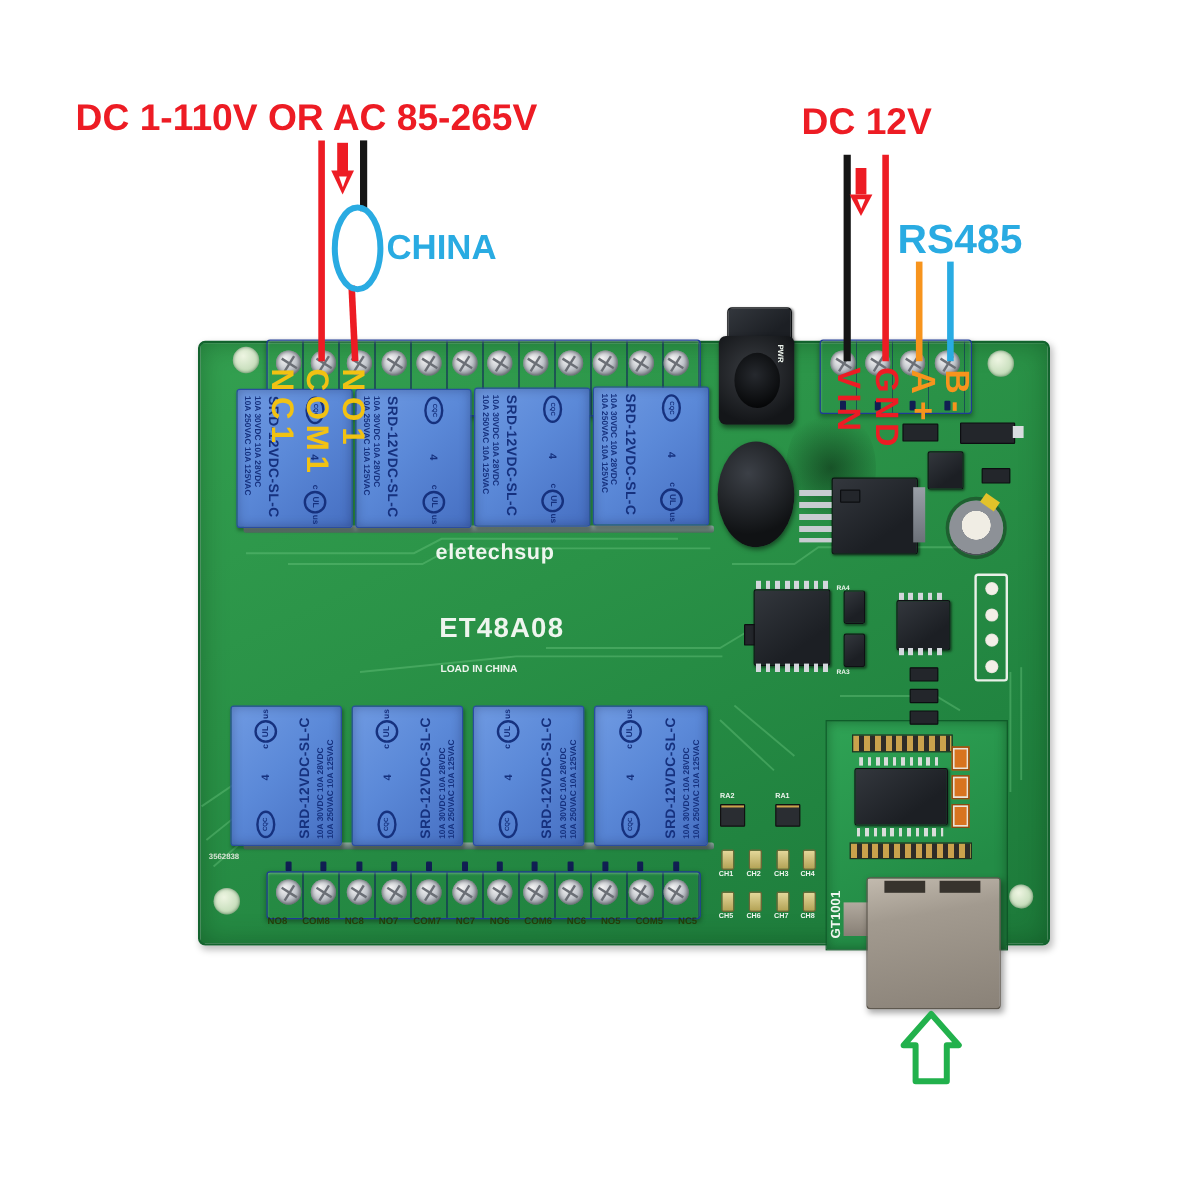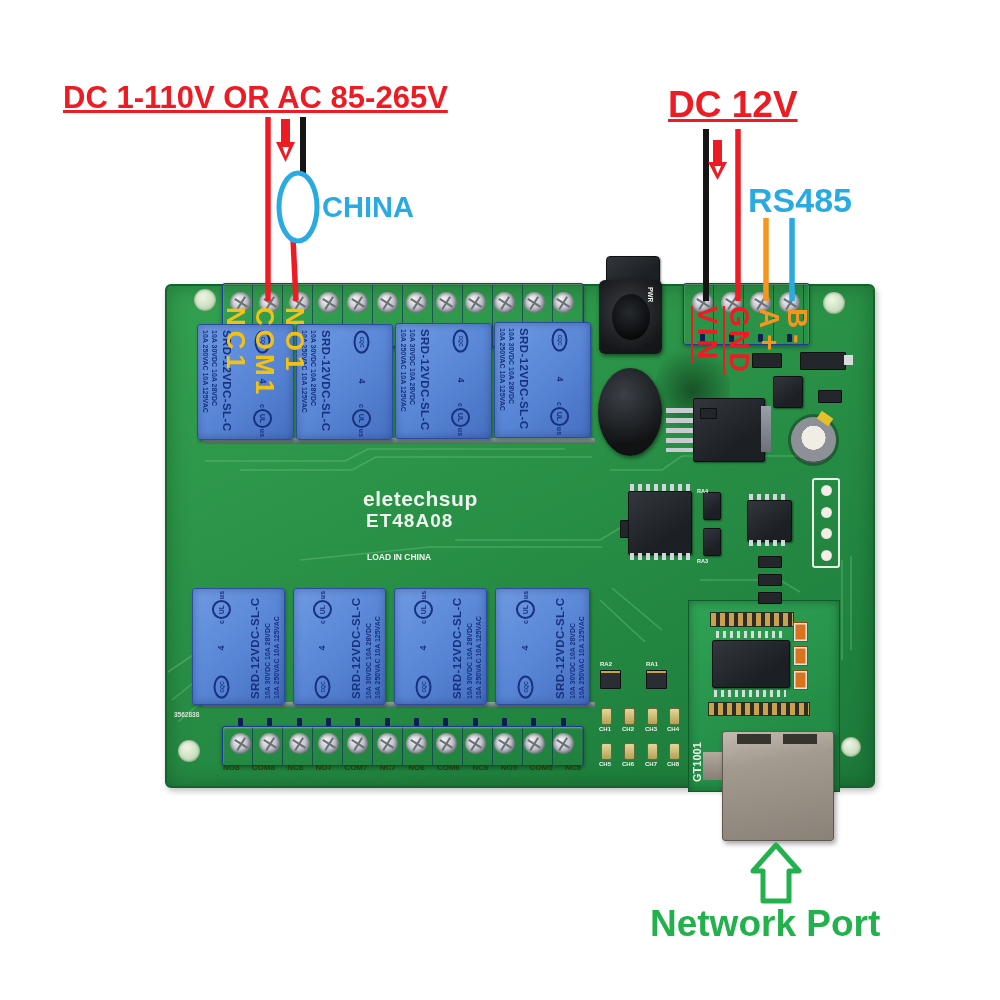--- a/index.html
+++ b/index.html
@@ -58,21 +58,21 @@
   .led{width:9px;height:15px;border-radius:2px;background:linear-gradient(#e4d79a,#b3a255);border:1px solid #6d6636;}
   .smd{background:#23262b;border:1px solid #0c0e11;border-radius:1px;}
   .smd-pad{background:#d8dcdf;}
   .orange-r{background:#d8741f;border:1px solid #8a4a12;box-shadow:inset 0 0 0 1.5px #e8e4da;}
   .wconn{border:2px solid #e9f0e8;border-radius:3px;display:flex;flex-direction:column;align-items:center;justify-content:space-around;}
   .wconn .hole2{width:11px;height:11px;border-radius:50%;background:radial-gradient(circle,#f3efe8 55%,#b8b4a8);}
   .vtext{writing-mode:vertical-rl;font-weight:bold;white-space:nowrap;line-height:1;}
   .vflip{transform:rotate(180deg);}
   
   .annot{font-weight:bold;white-space:nowrap;}
-  .red{color:var(--red);text-decoration:underline;} .blue{color:var(--blue);} .orange{color:var(--orange);}
+  .red{color:var(--red);} .blue{color:var(--blue);} .orange{color:var(--orange);}
   .green{color:var(--green);} .yellow{color:var(--yellow);}
   svg .s-red{stroke:var(--red);} svg .f-red{fill:var(--red);}
   svg .s-blue{stroke:var(--blue);} svg .s-orange{stroke:var(--orange);}
   svg .s-green{stroke:var(--green);} svg .s-black{stroke:#151515;}
   .trace{stroke:#6fc981;stroke-width:1.6;fill:none;opacity:.4;}
 </style>
 </head>
 <body>
 
 <div id="canvas">
@@ -405,22 +405,22 @@
   <div class="abs orange-r" style="left:793px;top:622px;width:13px;height:18px;z-index:4"></div>
   <div class="abs orange-r" style="left:793px;top:646px;width:13px;height:18px;z-index:4"></div>
   <div class="abs orange-r" style="left:793px;top:670px;width:13px;height:18px;z-index:4"></div>
   <div class="abs vtext vflip silk" style="left:692px;top:706px;font-size:11px;height:76px;z-index:5">GT1001</div>
 
   <div class="abs" style="left:703px;top:752px;width:22px;height:28px;background:linear-gradient(#b2aa9f,#877f75);z-index:5"></div>
   <div class="abs" style="left:722px;top:731px;width:110px;height:108px;z-index:6;background:linear-gradient(170deg,#c2baae 0%,#a29a8f 30%,#8a8278 100%);border:1px solid #5e584f;border-radius:3px;box-shadow:2px 3px 5px rgba(0,0,0,.35)"></div>
   <div class="abs" style="left:737px;top:734px;width:34px;height:10px;background:#37332d;z-index:7"></div>
   <div class="abs" style="left:783px;top:734px;width:34px;height:10px;background:#37332d;z-index:7"></div>
 
-  <div class="abs silk" style="left:363px;top:487px;font-size:21px;letter-spacing:.5px;z-index:5">eletechsup</div>
-  <div class="abs silk" style="left:366px;top:510px;font-size:19px;letter-spacing:1px;z-index:5">ET48A08</div>
+  <div class="abs silk" style="left:363px;top:450px;font-size:18px;letter-spacing:.5px;z-index:5">eletechsup</div>
+  <div class="abs silk" style="left:366px;top:510px;font-size:23px;letter-spacing:1px;z-index:5">ET48A08</div>
   <div class="abs silk" style="left:367px;top:552px;font-size:8.5px;z-index:5">LOAD IN CHINA</div>
   <div class="abs" style="left:174px;top:711px;font-size:6.5px;color:#d9e4d6;font-weight:bold;z-index:5">3562838</div>
   <span class="abs silk" style="left:697px;top:488px;font-size:5.5px;z-index:5">RA4</span>
   <span class="abs silk" style="left:697px;top:558px;font-size:5.5px;z-index:5">RA3</span>
 
   <div class="abs vtext yellow" style="left:223px;top:307px;font-size:26px;letter-spacing:5px;z-index:8">NC1</div>
   <div class="abs vtext yellow" style="left:252px;top:307px;font-size:26px;letter-spacing:4px;z-index:8">COM1</div>
   <div class="abs vtext yellow" style="left:282px;top:307px;font-size:26px;letter-spacing:5px;z-index:8">NO1</div>
   <div class="abs vtext red" style="left:693px;top:306px;font-size:27px;letter-spacing:4px;z-index:8">VIN</div>
   <div class="abs vtext red" style="left:725px;top:306px;font-size:27px;letter-spacing:3px;z-index:8">GND</div>
@@ -444,17 +444,16 @@
       <polygon class="f-red" points="708,162 727,162 717.5,180"></polygon>
       <polygon fill="#ffffff" points="714.5,166 721,166 717.7,174"></polygon>
     </g>
     <line class="s-orange" x1="766" y1="218" x2="766" y2="301" stroke-width="5.5"></line>
     <line class="s-blue" x1="792" y1="218" x2="792" y2="301" stroke-width="5.5"></line>
     <polygon class="s-green" fill="#ffffff" stroke-width="5" stroke-linejoin="round" points="776,845 799,871 789,871 789,901 763,901 763,871 753,871"></polygon>
   </svg>
 
   <div class="abs annot red" style="left:63px;top:80px;font-size:31px;z-index:11">DC 1-110V OR AC 85-265V</div>
   <div class="abs annot blue" style="left:322px;top:191px;font-size:29px;z-index:11">CHINA</div>
-  <div class="abs annot red" style="left:668px;top:84px;font-size:37px;z-index:11">DC 12V</div>
+  <div class="abs annot red" style="left:668px;top:84px;font-size:31px;z-index:11">DC 12V</div>
   <div class="abs annot blue" style="left:748px;top:181px;font-size:34px;z-index:11">RS485</div>
-  <div class="abs annot green" style="left:650px;top:903px;font-size:37px;z-index:11">Network Port</div>
 
 </div>
 
 </body></html>

